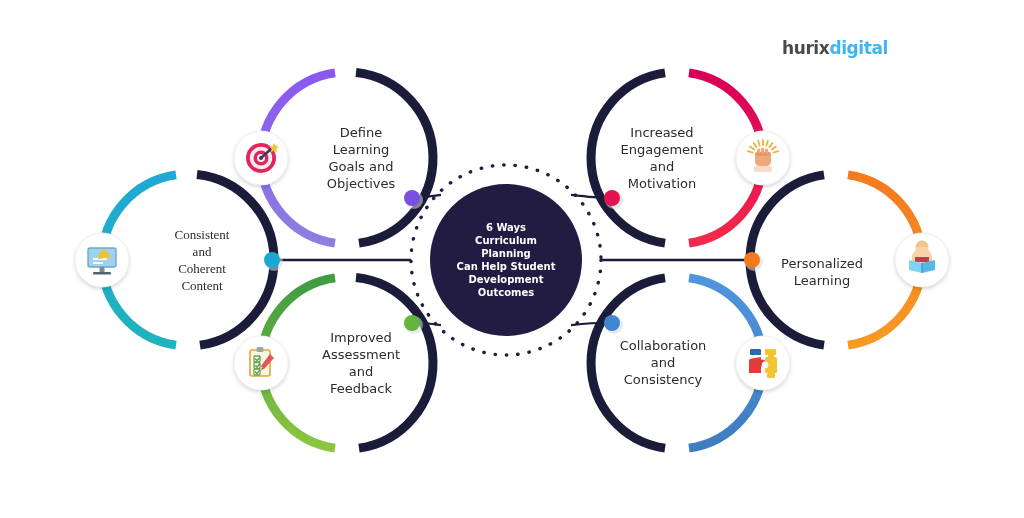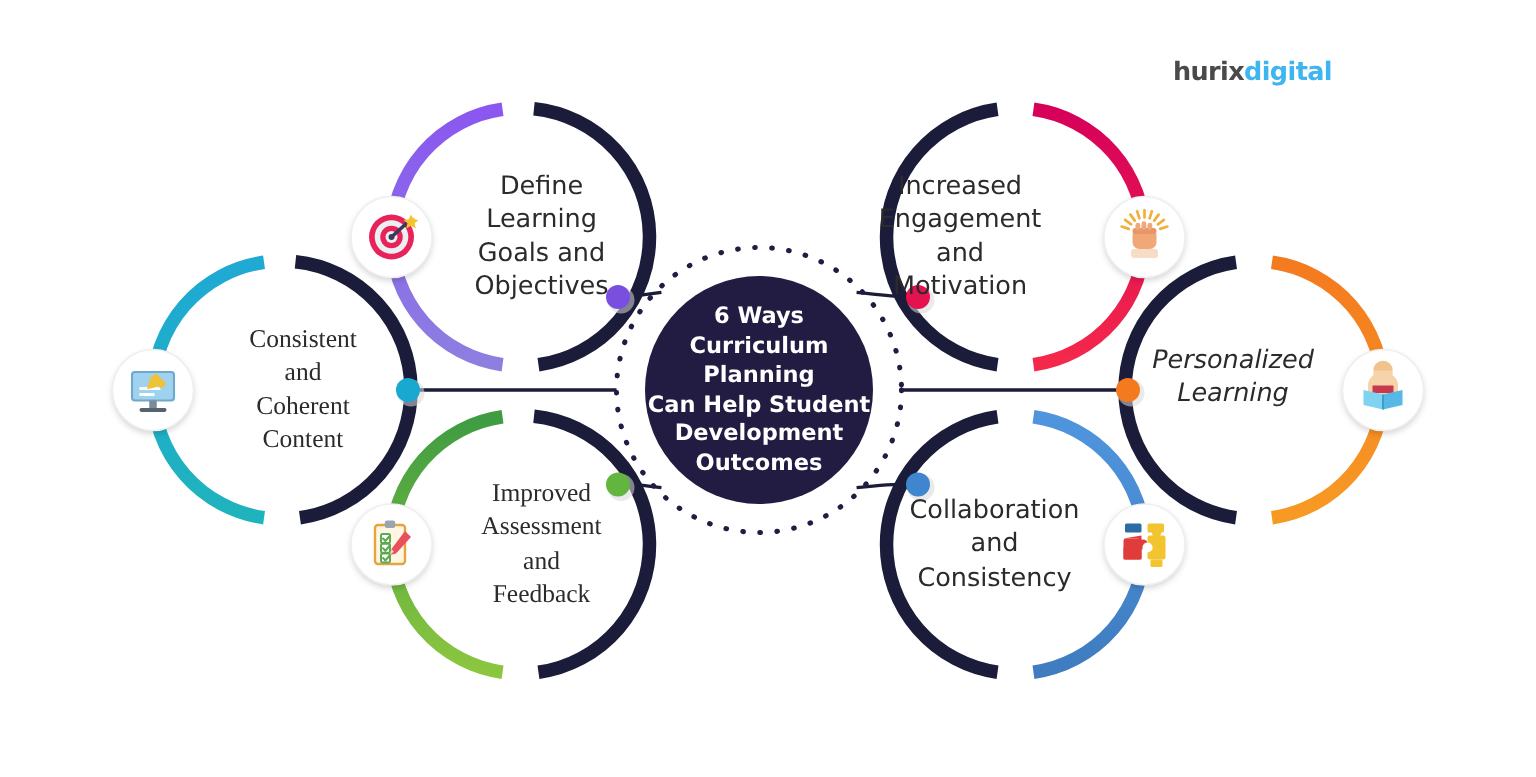--- a/index.html
+++ b/index.html
@@ -19,32 +19,32 @@
     font-size:17px;font-weight:bold;letter-spacing:-0.4px;
     white-space:nowrap;
   }
   .brand .b1{color:#4a4a4a;}
   .brand .b2{color:#3fb5ef;}
 
   .node-label{
     position:absolute;
     text-align:center;
     font-family:"DejaVu Sans", sans-serif;
-    font-size:17px;
+    font-size:13px;
     line-height:1.32;
     color:#2b2b2b;
     white-space:pre-line;
     transform:translate(-50%,-50%);
     pointer-events:none;
   }
   .center-label{
     position:absolute;
     text-align:center;
     font-family:"DejaVu Sans", sans-serif;
-    font-size:15px;
+    font-size:10px;
     font-weight:bold;
     line-height:1.3;
     color:#ffffff;
     white-space:pre-line;
     transform:translate(-50%,-50%);
     width:170px;
     pointer-events:none;
   }
 </style>
 </head>
@@ -226,32 +226,32 @@
 
   <div id="labels">
       <div class="node-label" style="left: 202px; top: 260px; font-family: Liberation Serif, serif;">Consistent
 and
 Coherent
 Content</div>
       <div class="node-label" style="left: 361px; top: 158px;">Define
 Learning
 Goals and
 Objectives</div>
-      <div class="node-label" style="left: 361px; top: 363px; font-family: Liberation Serif, serif;">Improved
+      <div class="node-label" style="left: 361px; top: 363px;">Improved
 Assessment
 and
 Feedback</div>
-      <div class="node-label" style="left: 640px; top: 158px;">Increased
+      <div class="node-label" style="left: 662px; top: 158px;">Increased
 Engagement
 and
 Motivation</div>
       <div class="node-label" style="left: 663px; top: 363px; text-align: center;">Collaboration
 and
 Consistency</div>
-      <div class="node-label" style="left: 822px; top: 252px; font-style: italic;">Personalized
+      <div class="node-label" style="left: 822px; top: 272px;">Personalized
 Learning</div>
     </div>
 
   <div class="center-label" id="center-label" style="left:506px;top:260px;">6 Ways
 Curriculum
 Planning
 Can Help Student
 Development
 Outcomes</div>
 </div>

